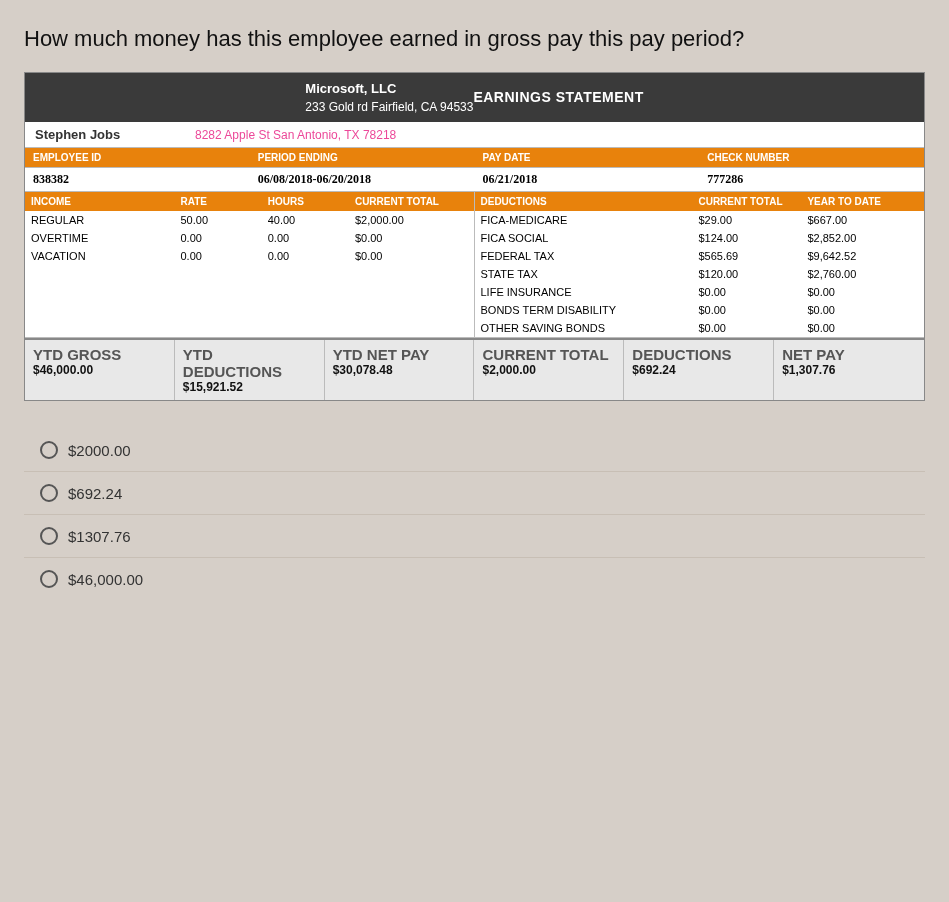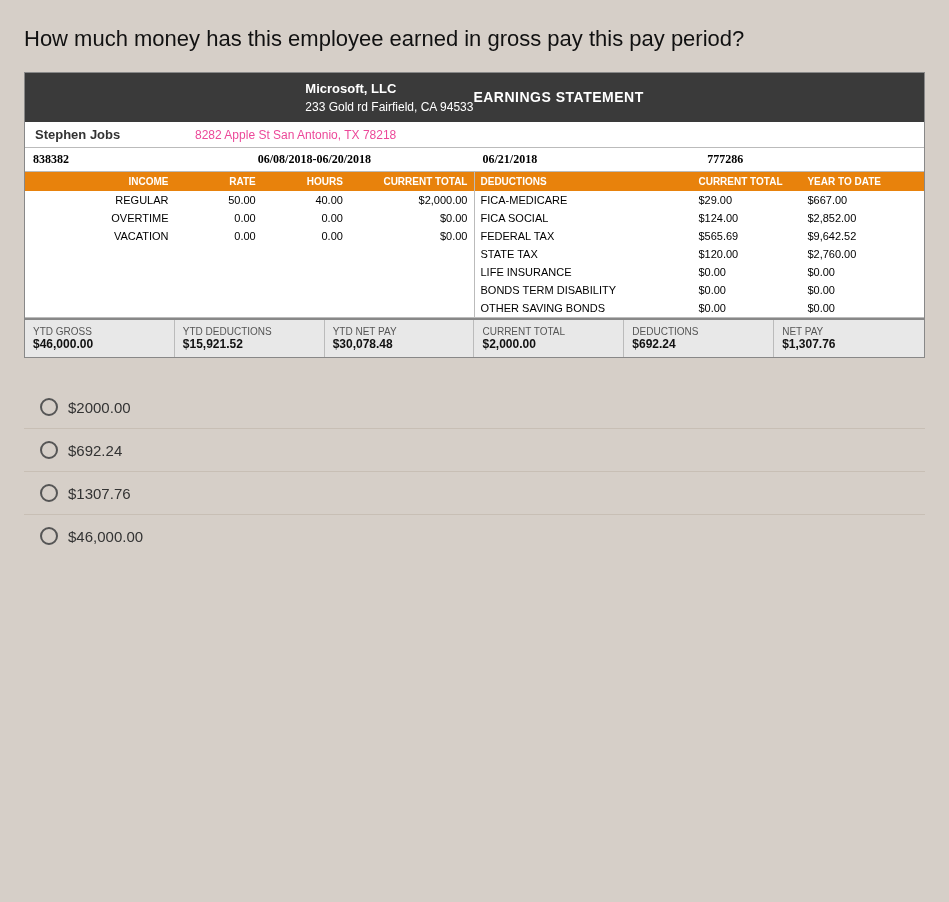--- a/index.html
+++ b/index.html
@@ -74,21 +74,21 @@
     .values-row > div { padding: 4px 8px; font-weight: bold; font-family: Liberation Serif, serif; }
 
     
     .main-table {
       display: grid;
       grid-template-columns: 1fr 1fr;
       border-bottom: 1px solid #bbb;
     }
 
     
-    .income-section { border-right: 1px solid #bbb; text-align: right; }
+    .income-section { border-right: 1px solid #bbb; }
     .income-header {
       display: grid;
       grid-template-columns: 1.2fr 0.7fr 0.7fr 1fr;
       background: #e8820c;
       color: #fff;
       font-size: 10px;
       font-weight: bold;
       text-transform: uppercase;
     }
     .income-header > div { padding: 4px 6px; }
@@ -126,21 +126,21 @@
       grid-template-columns: 1fr 1fr 1fr 1fr 1fr 1fr;
       background: #e8e8e8;
       border-top: 2px solid #888;
     }
     .totals-cell {
       padding: 6px 8px;
       border-right: 1px solid #bbb;
       font-size: 10px;
     }
     .totals-cell:last-child { border-right: none; }
-    .totals-label { font-weight: normal; color: #555; font-size: 10px; text-transform: uppercase; }
+    .totals-label { font-weight: bold; color: #555; font-size: 15px; text-transform: uppercase; }
     .totals-value { font-weight: bold; font-size: 12px; color: #111; }
 
     
     .answer-choices { margin-top: 8px; }
     .answer-option {
       display: flex;
       align-items: center;
       gap: 10px;
       padding: 12px 16px;
       font-size: 15px;
@@ -173,20 +173,26 @@
       <div>233 Gold rd Fairfield, CA 94533</div>
     </div>
     <div class="earnings-title">EARNINGS STATEMENT</div>
   </div>
 
   <div class="employee-row">
     <div class="employee-name">Stephen Jobs</div>
     <div class="employee-address">8282 Apple St San Antonio, TX 78218</div>
   </div>
 
+  <div class="labels-row">
+    <div>EMPLOYEE ID</div>
+    <div>PERIOD ENDING</div>
+    <div>PAY DATE</div>
+    <div>CHECK NUMBER</div>
+  </div>
 
   <div class="values-row">
     <div>838382</div>
     <div>06/08/2018-06/20/2018</div>
     <div>06/21/2018</div>
     <div>777286</div>
   </div>
 
   <div class="main-table">
 

